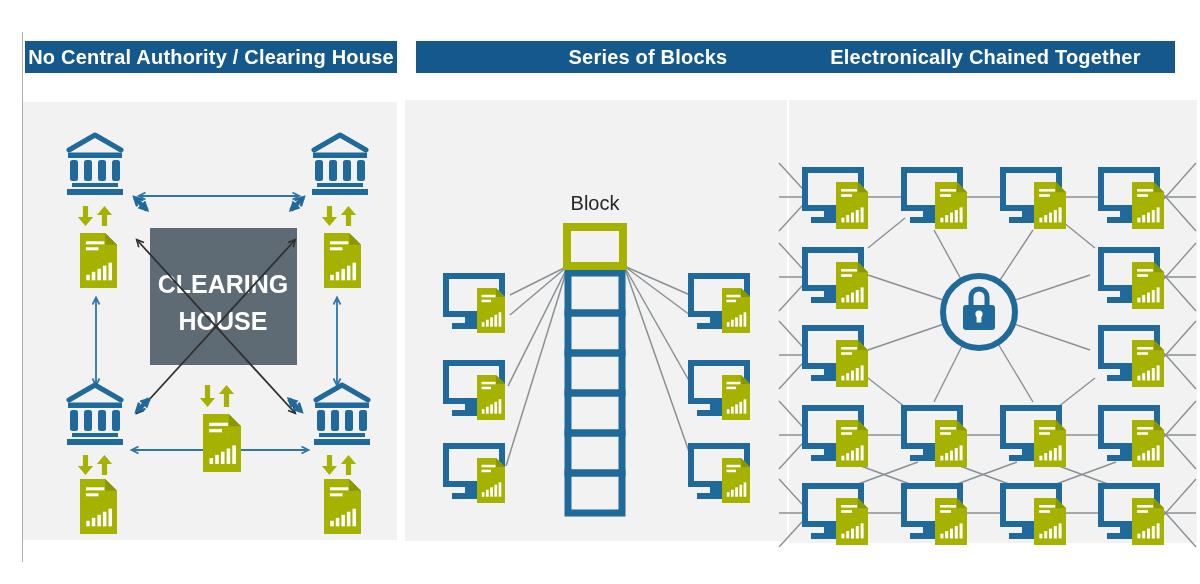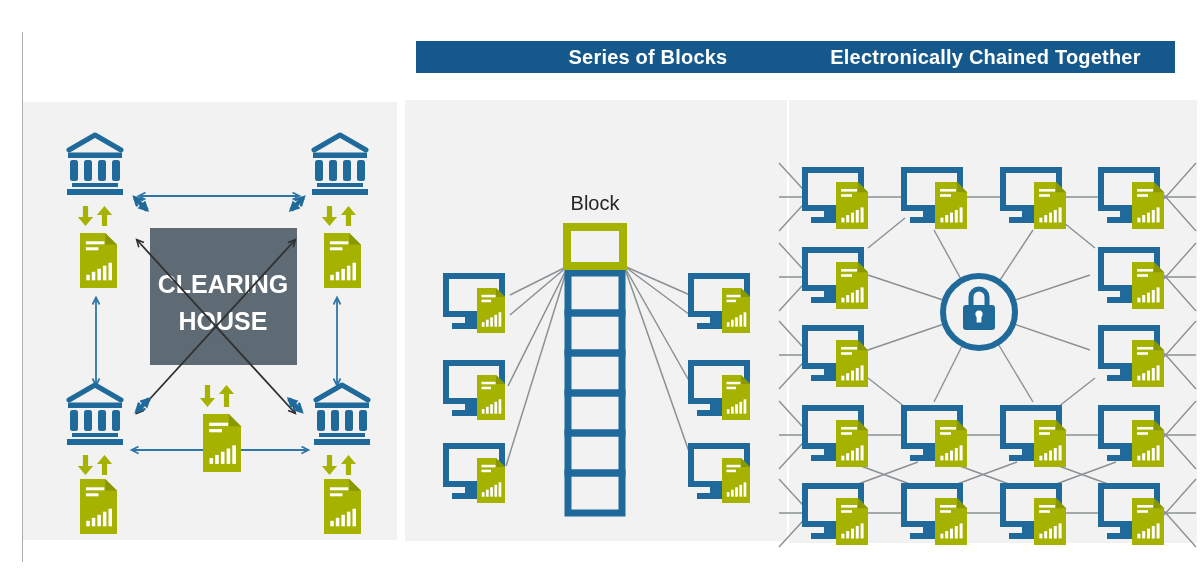--- a/index.html
+++ b/index.html
@@ -587,15 +587,16 @@
   </g>
         <g>
   <circle cx="979" cy="312" r="36" style="fill:#F2F2F2;stroke:#1F6A9A;stroke-width:6"></circle>
   <path d="M971,305 v-8 a8,8 0 0 1 16,0 v8" style="fill:none;stroke:#1F6A9A;stroke-width:5"></path>
   <rect x="963" y="305" width="32" height="25" rx="3" style="fill:#1F6A9A"></rect>
   <circle cx="979" cy="314" r="3.6" style="fill:#fff"></circle>
   <rect x="976.6" y="314" width="4.8" height="8.5" style="fill:#fff"></rect>
 </g>
       </g>
     </svg>
+  <div class="panel-header" id="hdr1" style="background: rgb(21, 88, 140); color: rgb(255, 255, 255);">No Central Authority / Clearing House</div>
   <div class="panel-header" id="hdr2" style="background: rgb(21, 88, 140); color: rgb(255, 255, 255);">Series of Blocks</div>
   <div class="panel-header" id="hdr3" style="background: rgb(21, 88, 140); color: rgb(255, 255, 255);">Electronically Chained Together</div>
 </div>
 
 </body></html>

